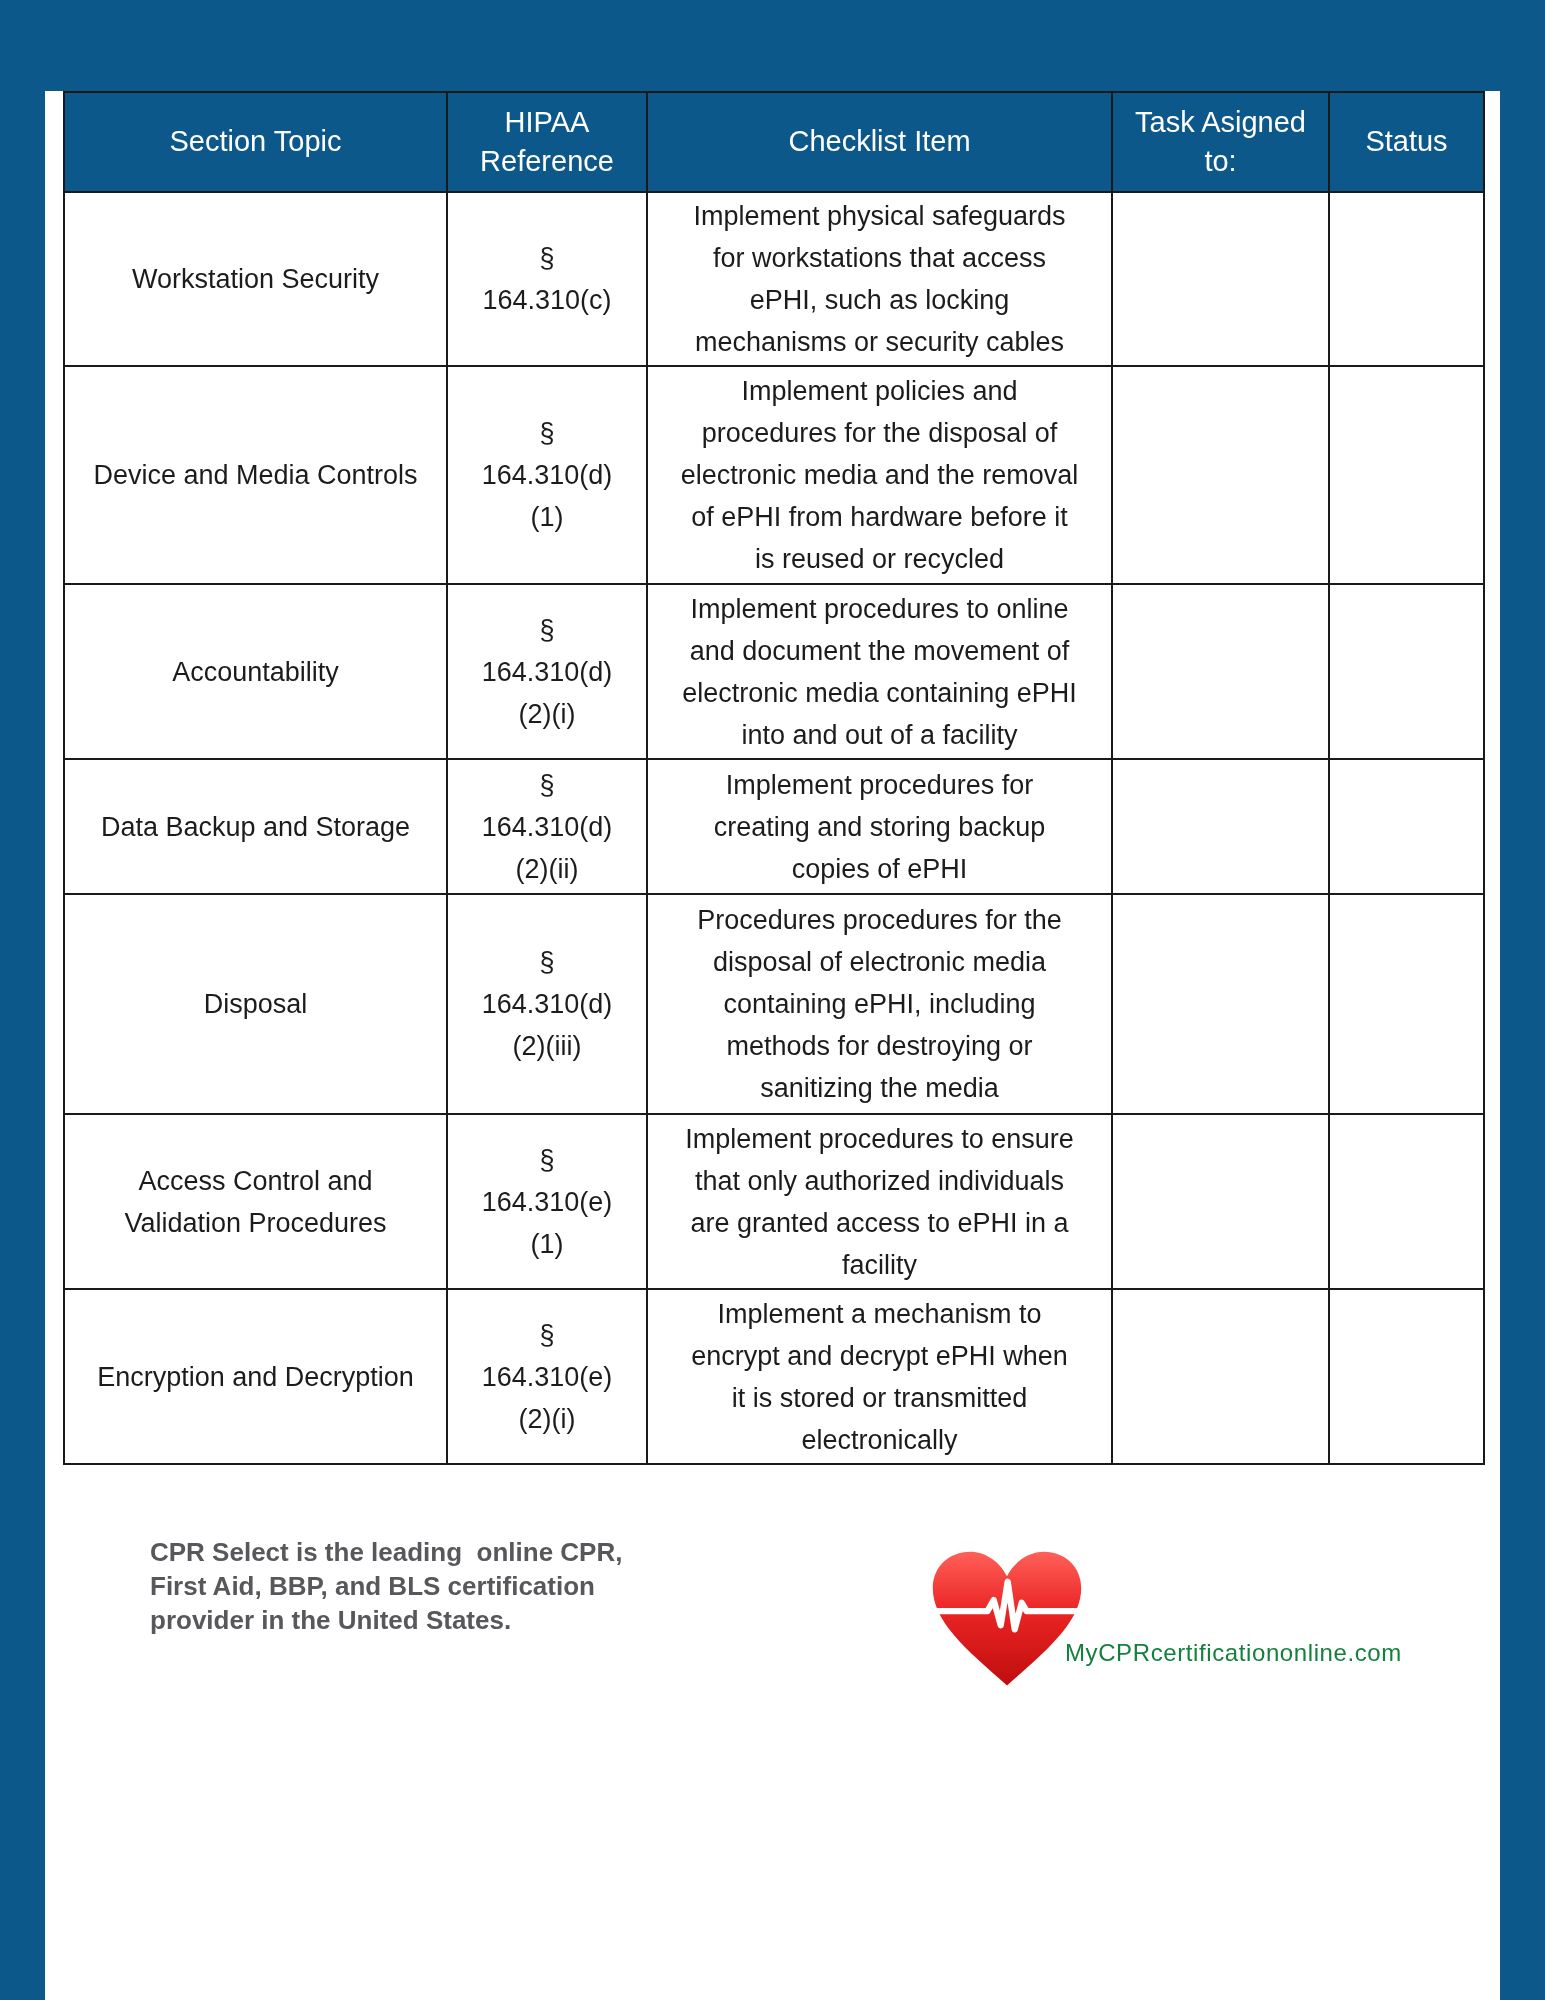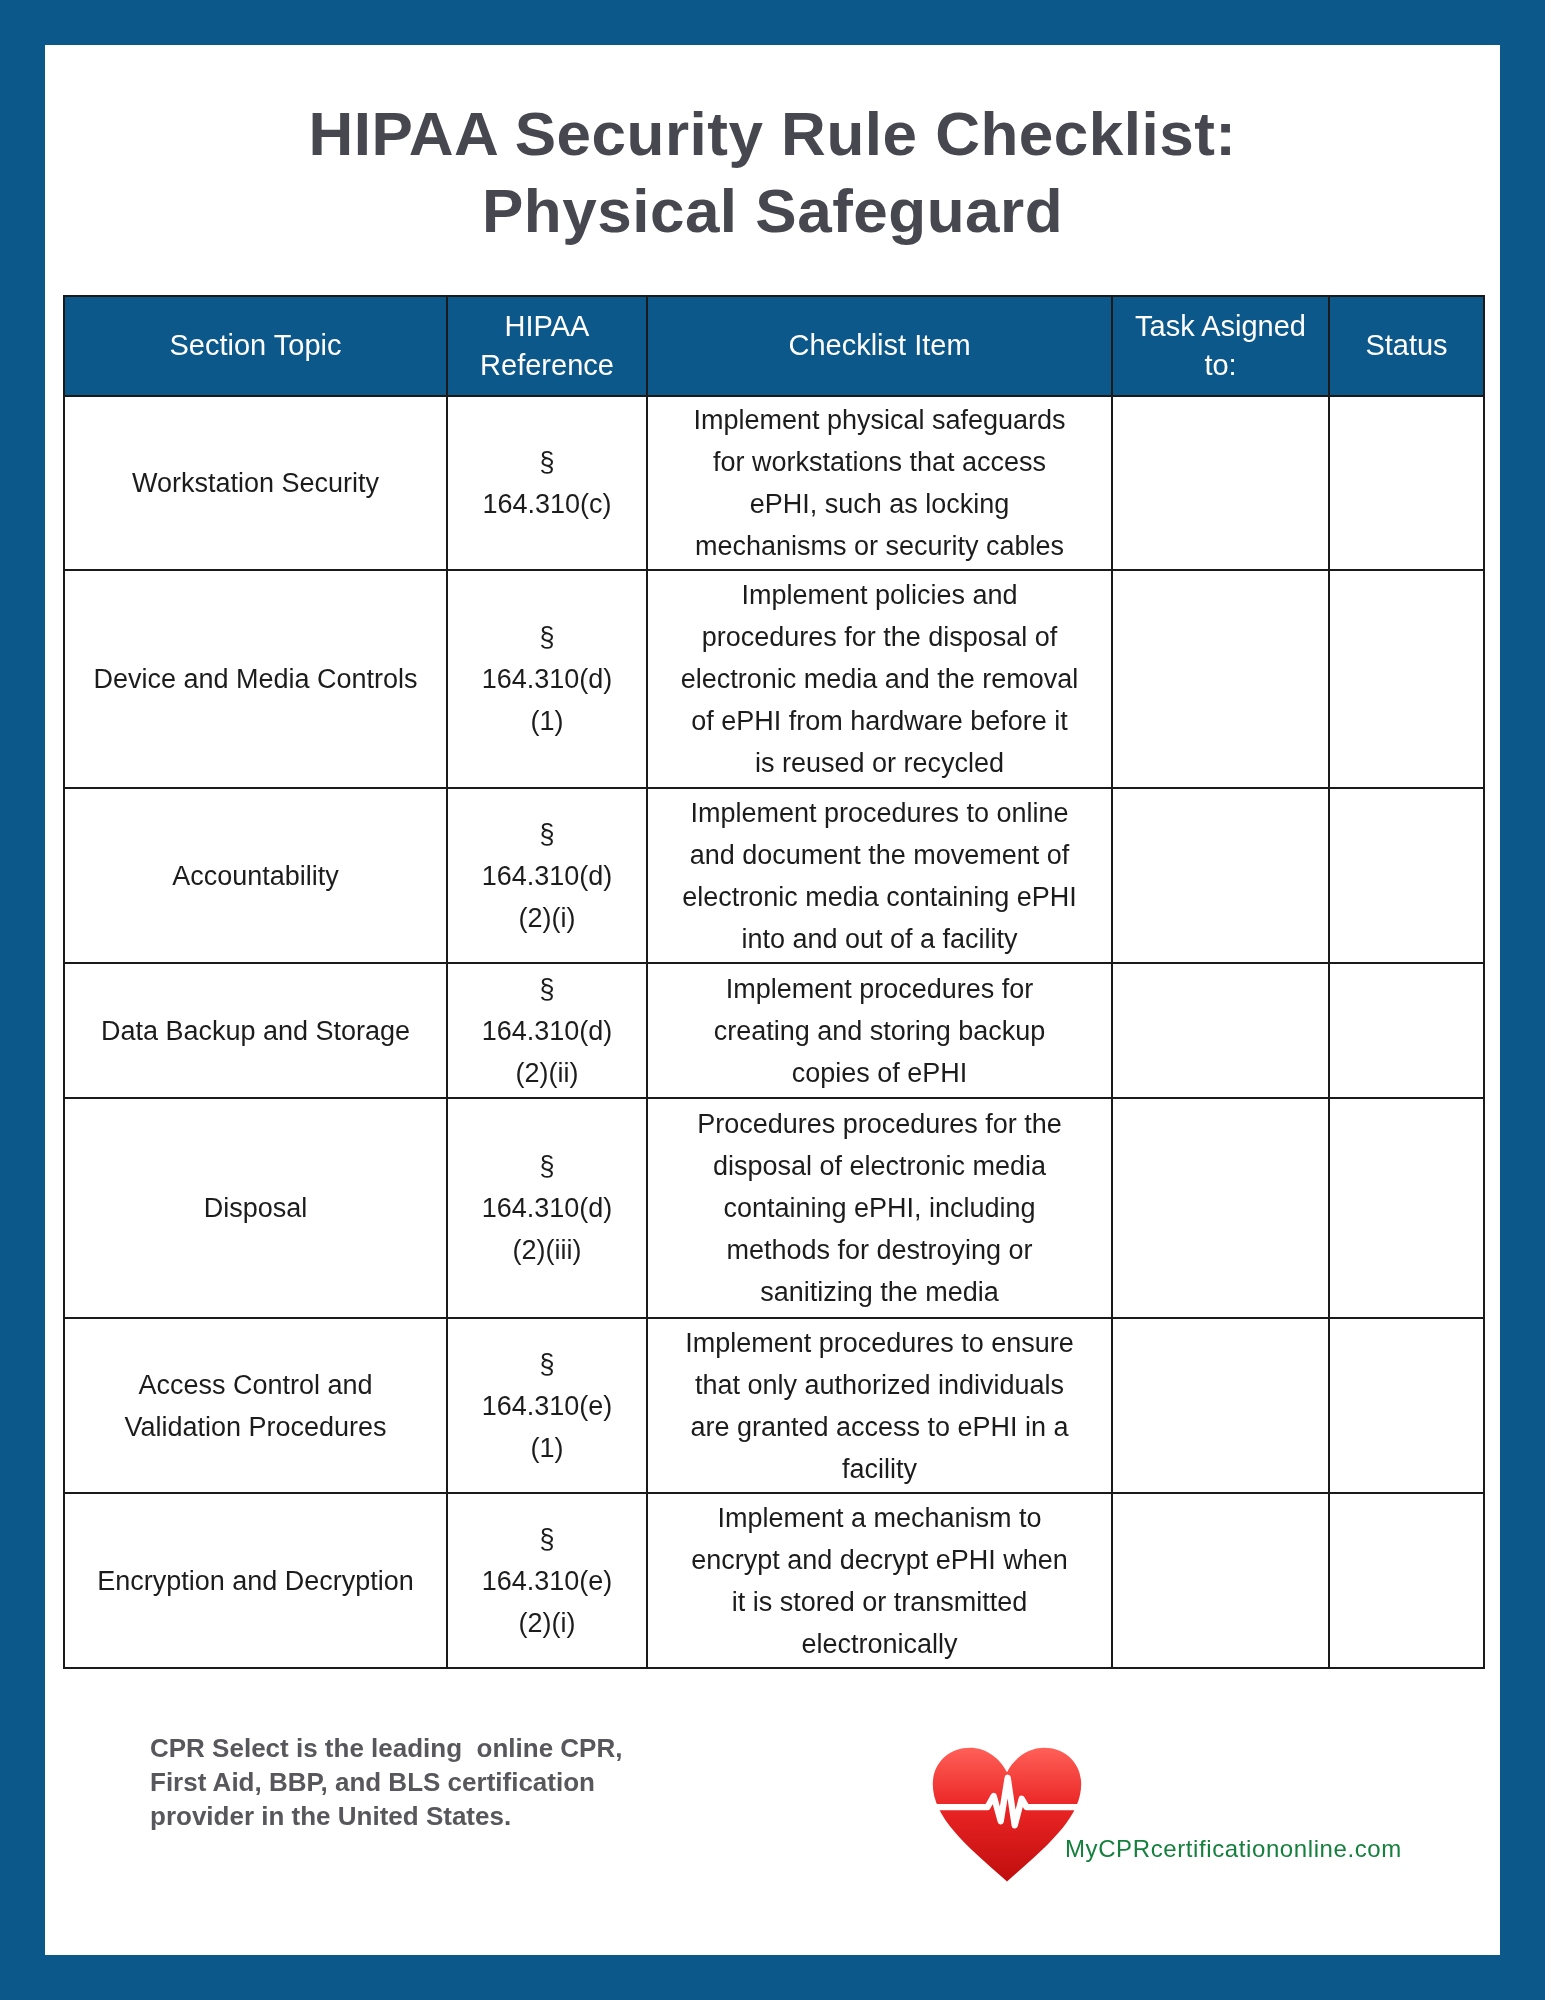--- a/index.html
+++ b/index.html
@@ -67,21 +67,21 @@
   tbody tr:nth-child(2) { height: 218px; }
   tbody tr:nth-child(3) { height: 175px; }
   tbody tr:nth-child(4) { height: 135px; }
   tbody tr:nth-child(5) { height: 220px; }
   tbody tr:nth-child(6) { height: 175px; }
   tbody tr:nth-child(7) { height: 175px; }
   
   .footer {
     position: relative;
     height: 250px;
-    margin-top: 4px;
+    margin-top: 12px;
   }
   .blurb {
     position: absolute;
     left: 105px;
     top: 58px;
     width: 480px;
     font-size: 26px;
     line-height: 34px;
     font-weight: 700;
     color: #58585c;
@@ -123,24 +123,20 @@
     color: #15803d;
     white-space: nowrap;
   }
 </style>
 </head>
 <body>
 
 <div class="page">
   <div class="content">
 
-    <h1 class="title">
-      <span>HIPAA Security Rule Checklist:</span>
-      <span>Physical Safeguard</span>
-    </h1>
 
     <table class="checklist">
       <colgroup>
         <col style="width:383px">
         <col style="width:200px">
         <col style="width:465px">
         <col style="width:217px">
         <col style="width:155px">
       </colgroup>
       <thead>

